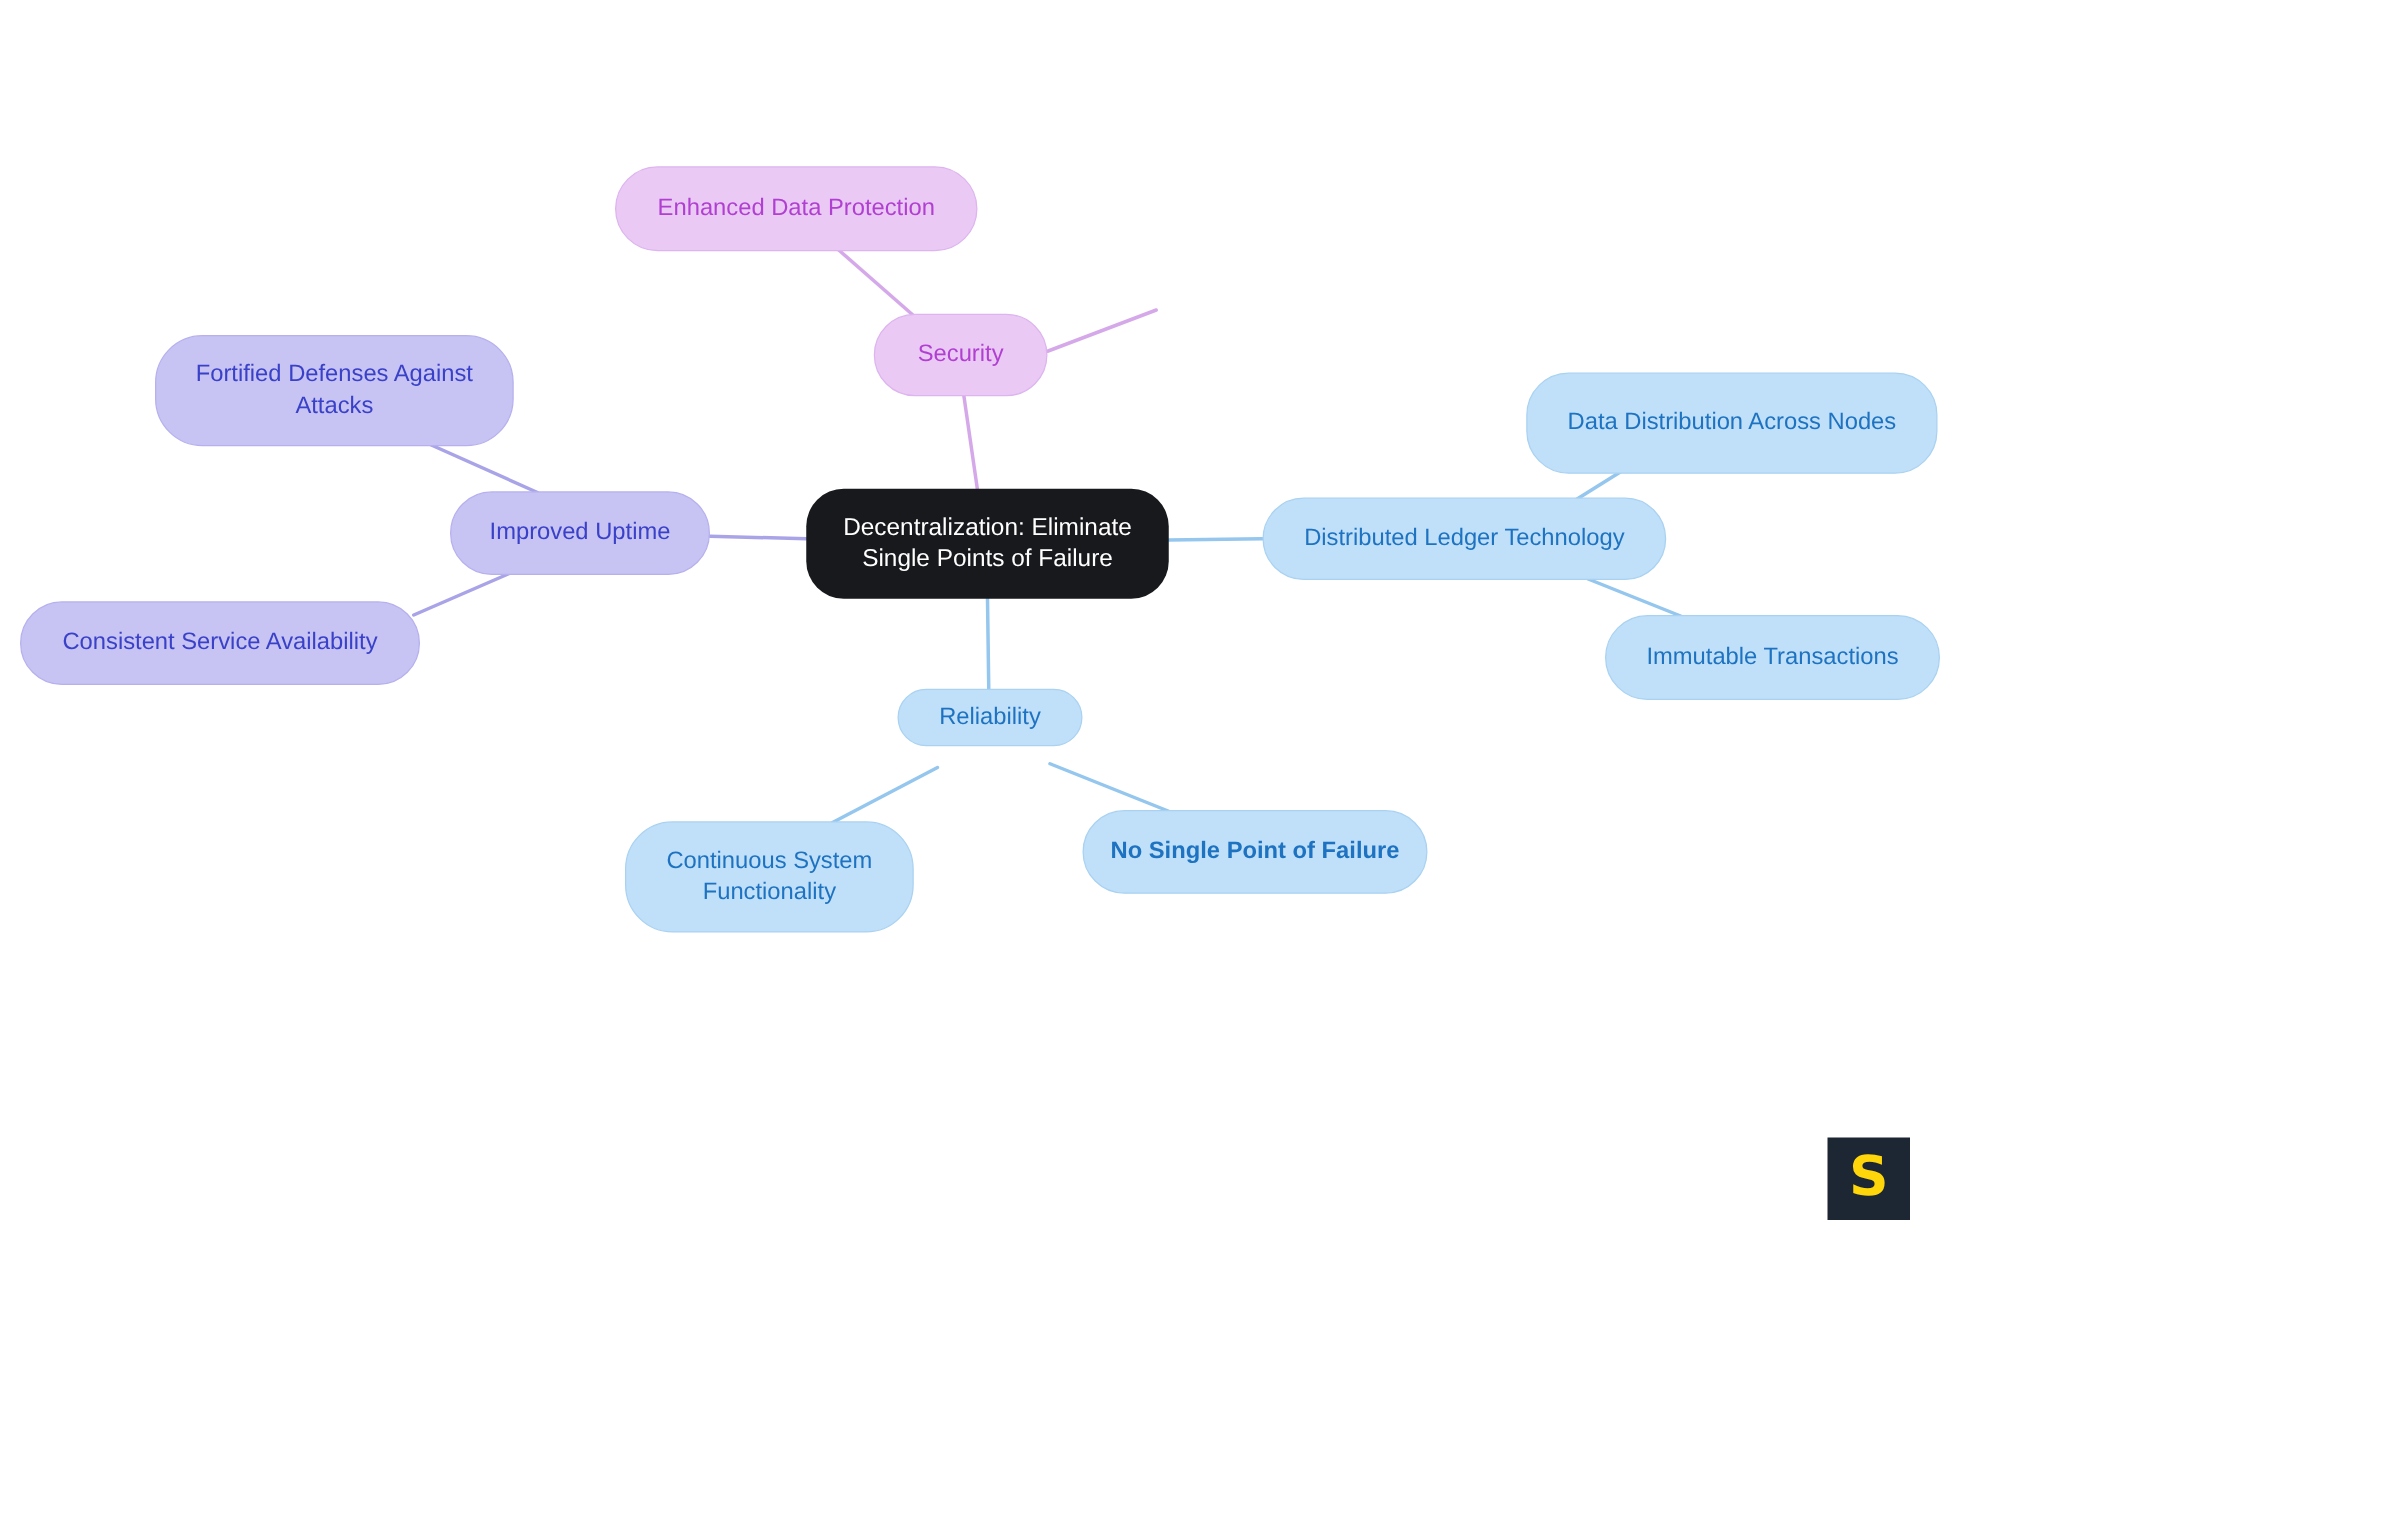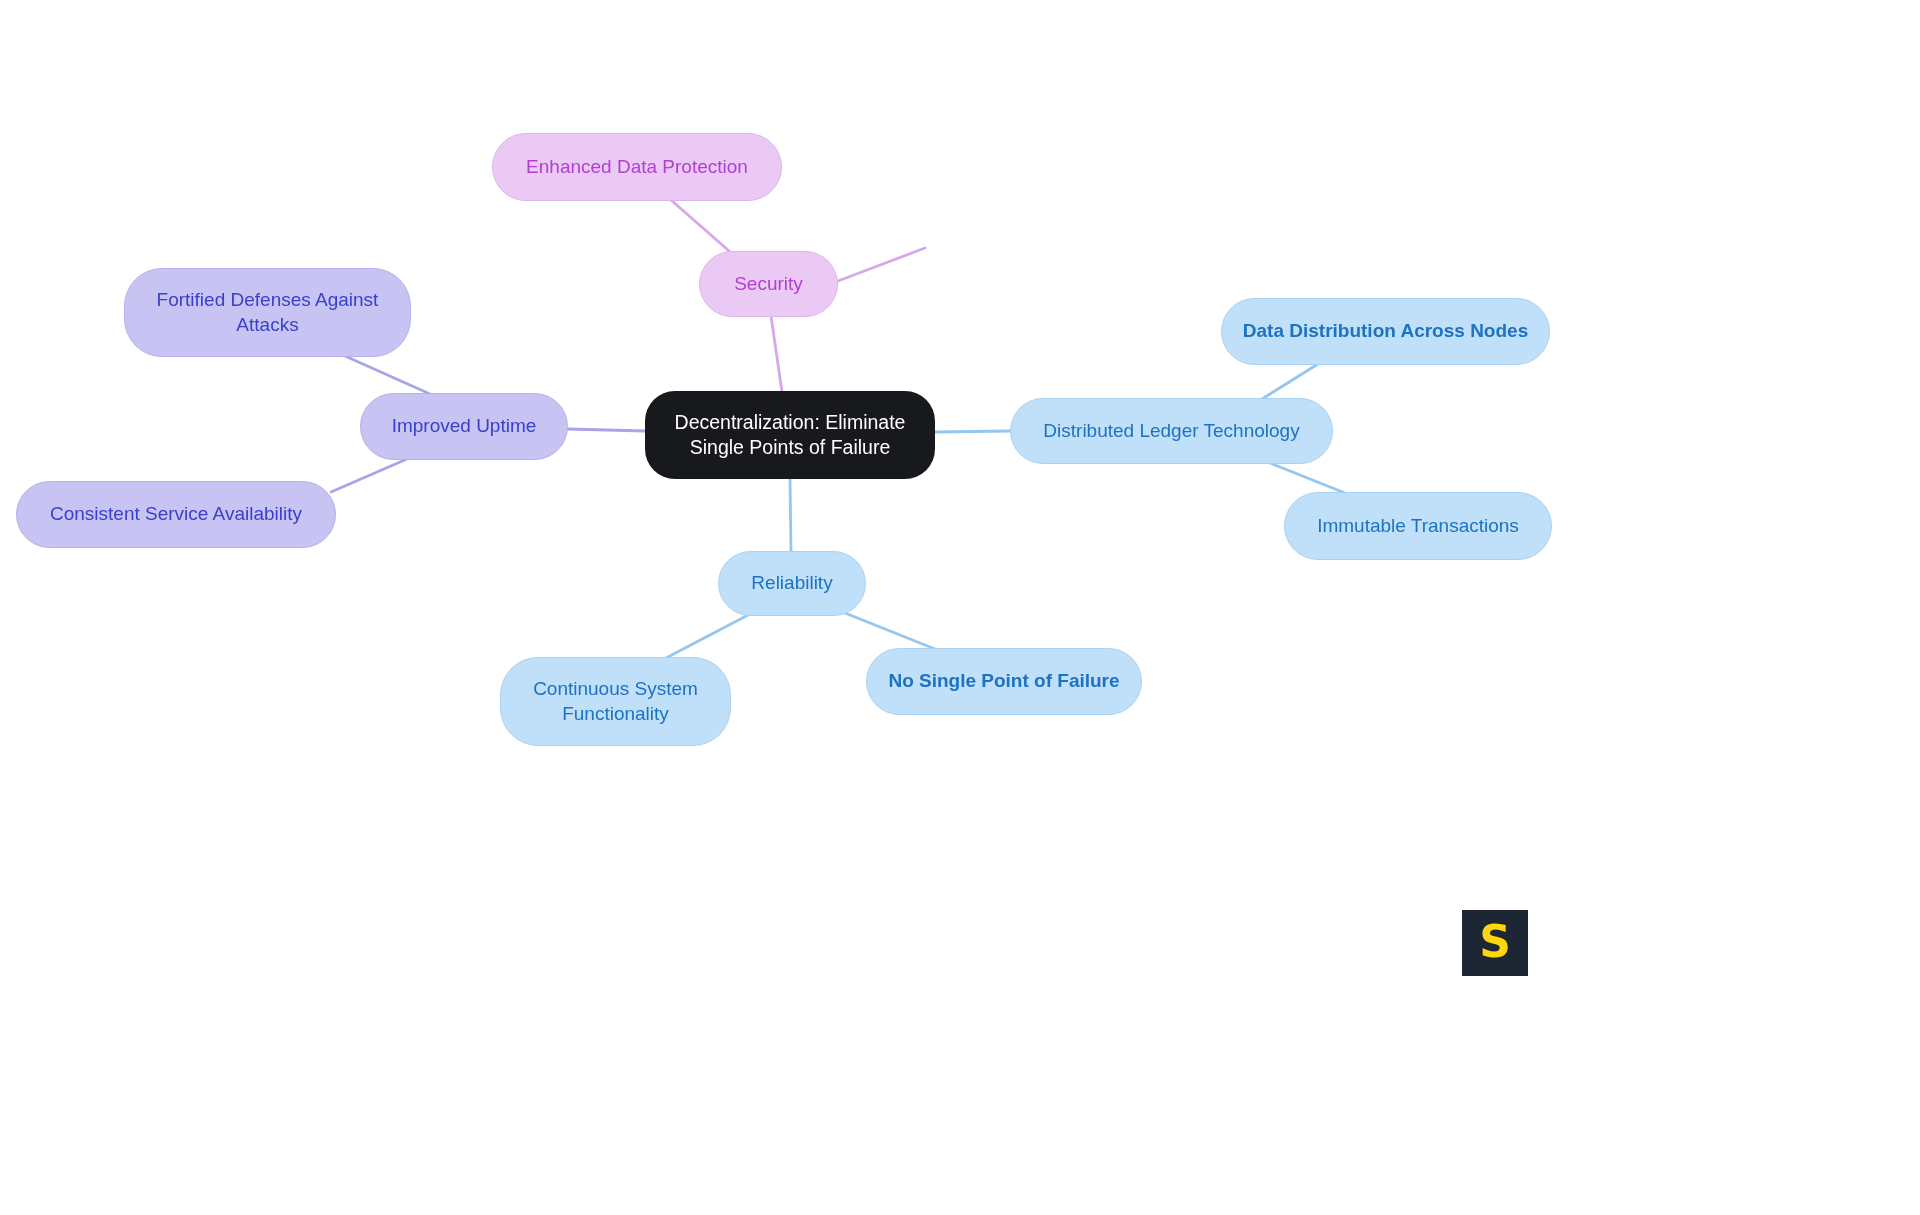--- a/index.html
+++ b/index.html
@@ -125,28 +125,28 @@
   <div class="node uptime-node" style="left:124px; top:268px; width:287px; height:89px; border-radius:38px;">
     <span>Fortified Defenses Against Attacks</span>
   </div>
   <div class="node uptime-node" style="left:16px; top:481px; width:320px; height:67px;">
     <span>Consistent Service Availability</span>
   </div>
 
   <div class="node blue-node" style="left:1010px; top:398px; width:323px; height:66px;">
     <span>Distributed Ledger Technology</span>
   </div>
-  <div class="node blue-node" style="left:1221px; top:298px; width:329px; height:67px;font-weight:bold;">
+  <div class="node blue-node" style="left:1221px; top:298px; width:329px; height:81px;">
     <span>Data Distribution Across Nodes</span>
   </div>
   <div class="node blue-node" style="left:1284px; top:492px; width:268px; height:68px;">
     <span>Immutable Transactions</span>
   </div>
 
-  <div class="node blue-node" style="left:718px; top:551px; width:148px; height:65px;">
+  <div class="node blue-node" style="left:718px; top:551px; width:148px; height:46px;">
     <span>Reliability</span>
   </div>
   <div class="node blue-node" style="left:500px; top:657px; width:231px; height:89px; border-radius:38px;justify-content:flex-end;">
     <span>Continuous System Functionality</span>
   </div>
   <div class="node blue-node" style="left:866px; top:648px; width:276px; height:67px;font-weight:bold;">
     <span>No Single Point of Failure</span>
   </div>
 
   <div class="logo">

